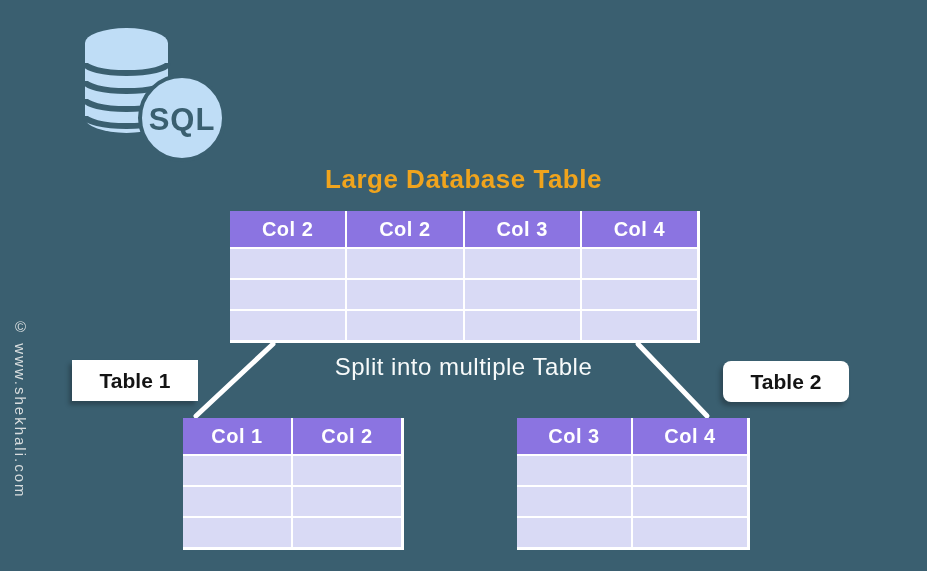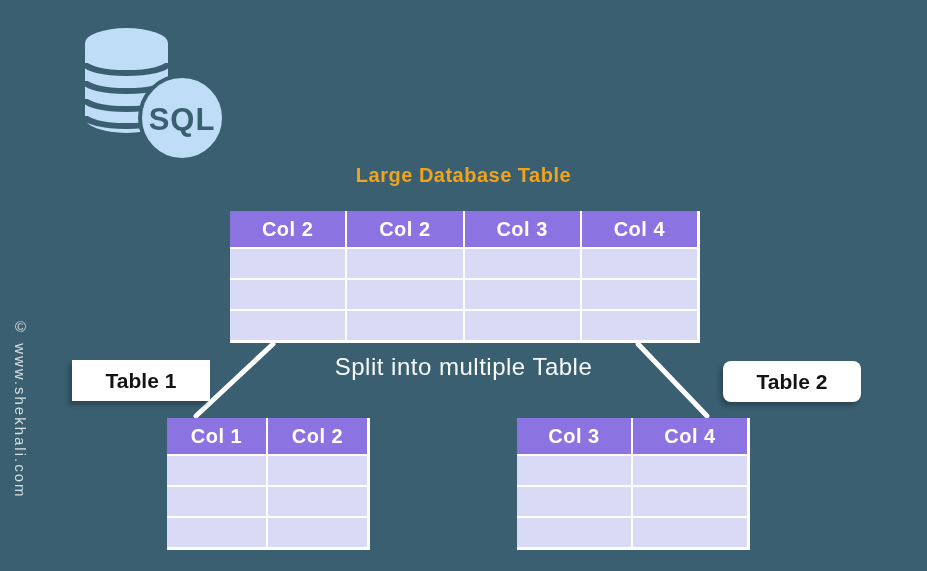--- a/index.html
+++ b/index.html
@@ -38,44 +38,44 @@
     line-height: 58px;
   }
 
   .subtitle {
     position: absolute;
     left: 0;
     right: 0;
     top: 164px;
     text-align: center;
     color: #F0A41D;
-    font-size: 20px;
+    font-size: 26px;
     font-weight: bold;
     letter-spacing: 0.5px;
   }
 
   
   .dbtable {
     position: absolute;
     display: grid;
     gap: 2px;
     background: #FFFFFF;
     padding: 0 3px 3px 0;
     grid-template-rows: 36px 29px 29px 29px;
   }
   .main-table {
     left: 230px;
     top: 211px;
     width: 470px;
     grid-template-columns: repeat(4, 1fr);
   }
   .small-table-1 {
-    left: 167px;
+    left: 183px;
     top: 418px;
-    width: 203px;
+    width: 221px;
     grid-template-columns: repeat(2, 1fr);
   }
   .small-table-2 {
     left: 517px;
     top: 418px;
     width: 233px;
     grid-template-columns: repeat(2, 1fr);
   }
   .cell { background: #D9DAF5; }
   .cell.head {
@@ -107,21 +107,21 @@
     text-align: center;
     color: #F7FAFA;
     font-size: 24px;
     font-weight: normal;
     letter-spacing: 0.5px;
   }
 
   
   .label-box {
     position: absolute;
-    width: 138px;
+    width: 126px;
     height: 41px;
     background: #FFFFFF;
     color: #141414;
     font-size: 21px;
     font-weight: bold;
     display: flex;
     align-items: center;
     justify-content: center;
     box-shadow: -3px 4px 4px rgba(20, 30, 35, 0.35);
     text-align: center;

